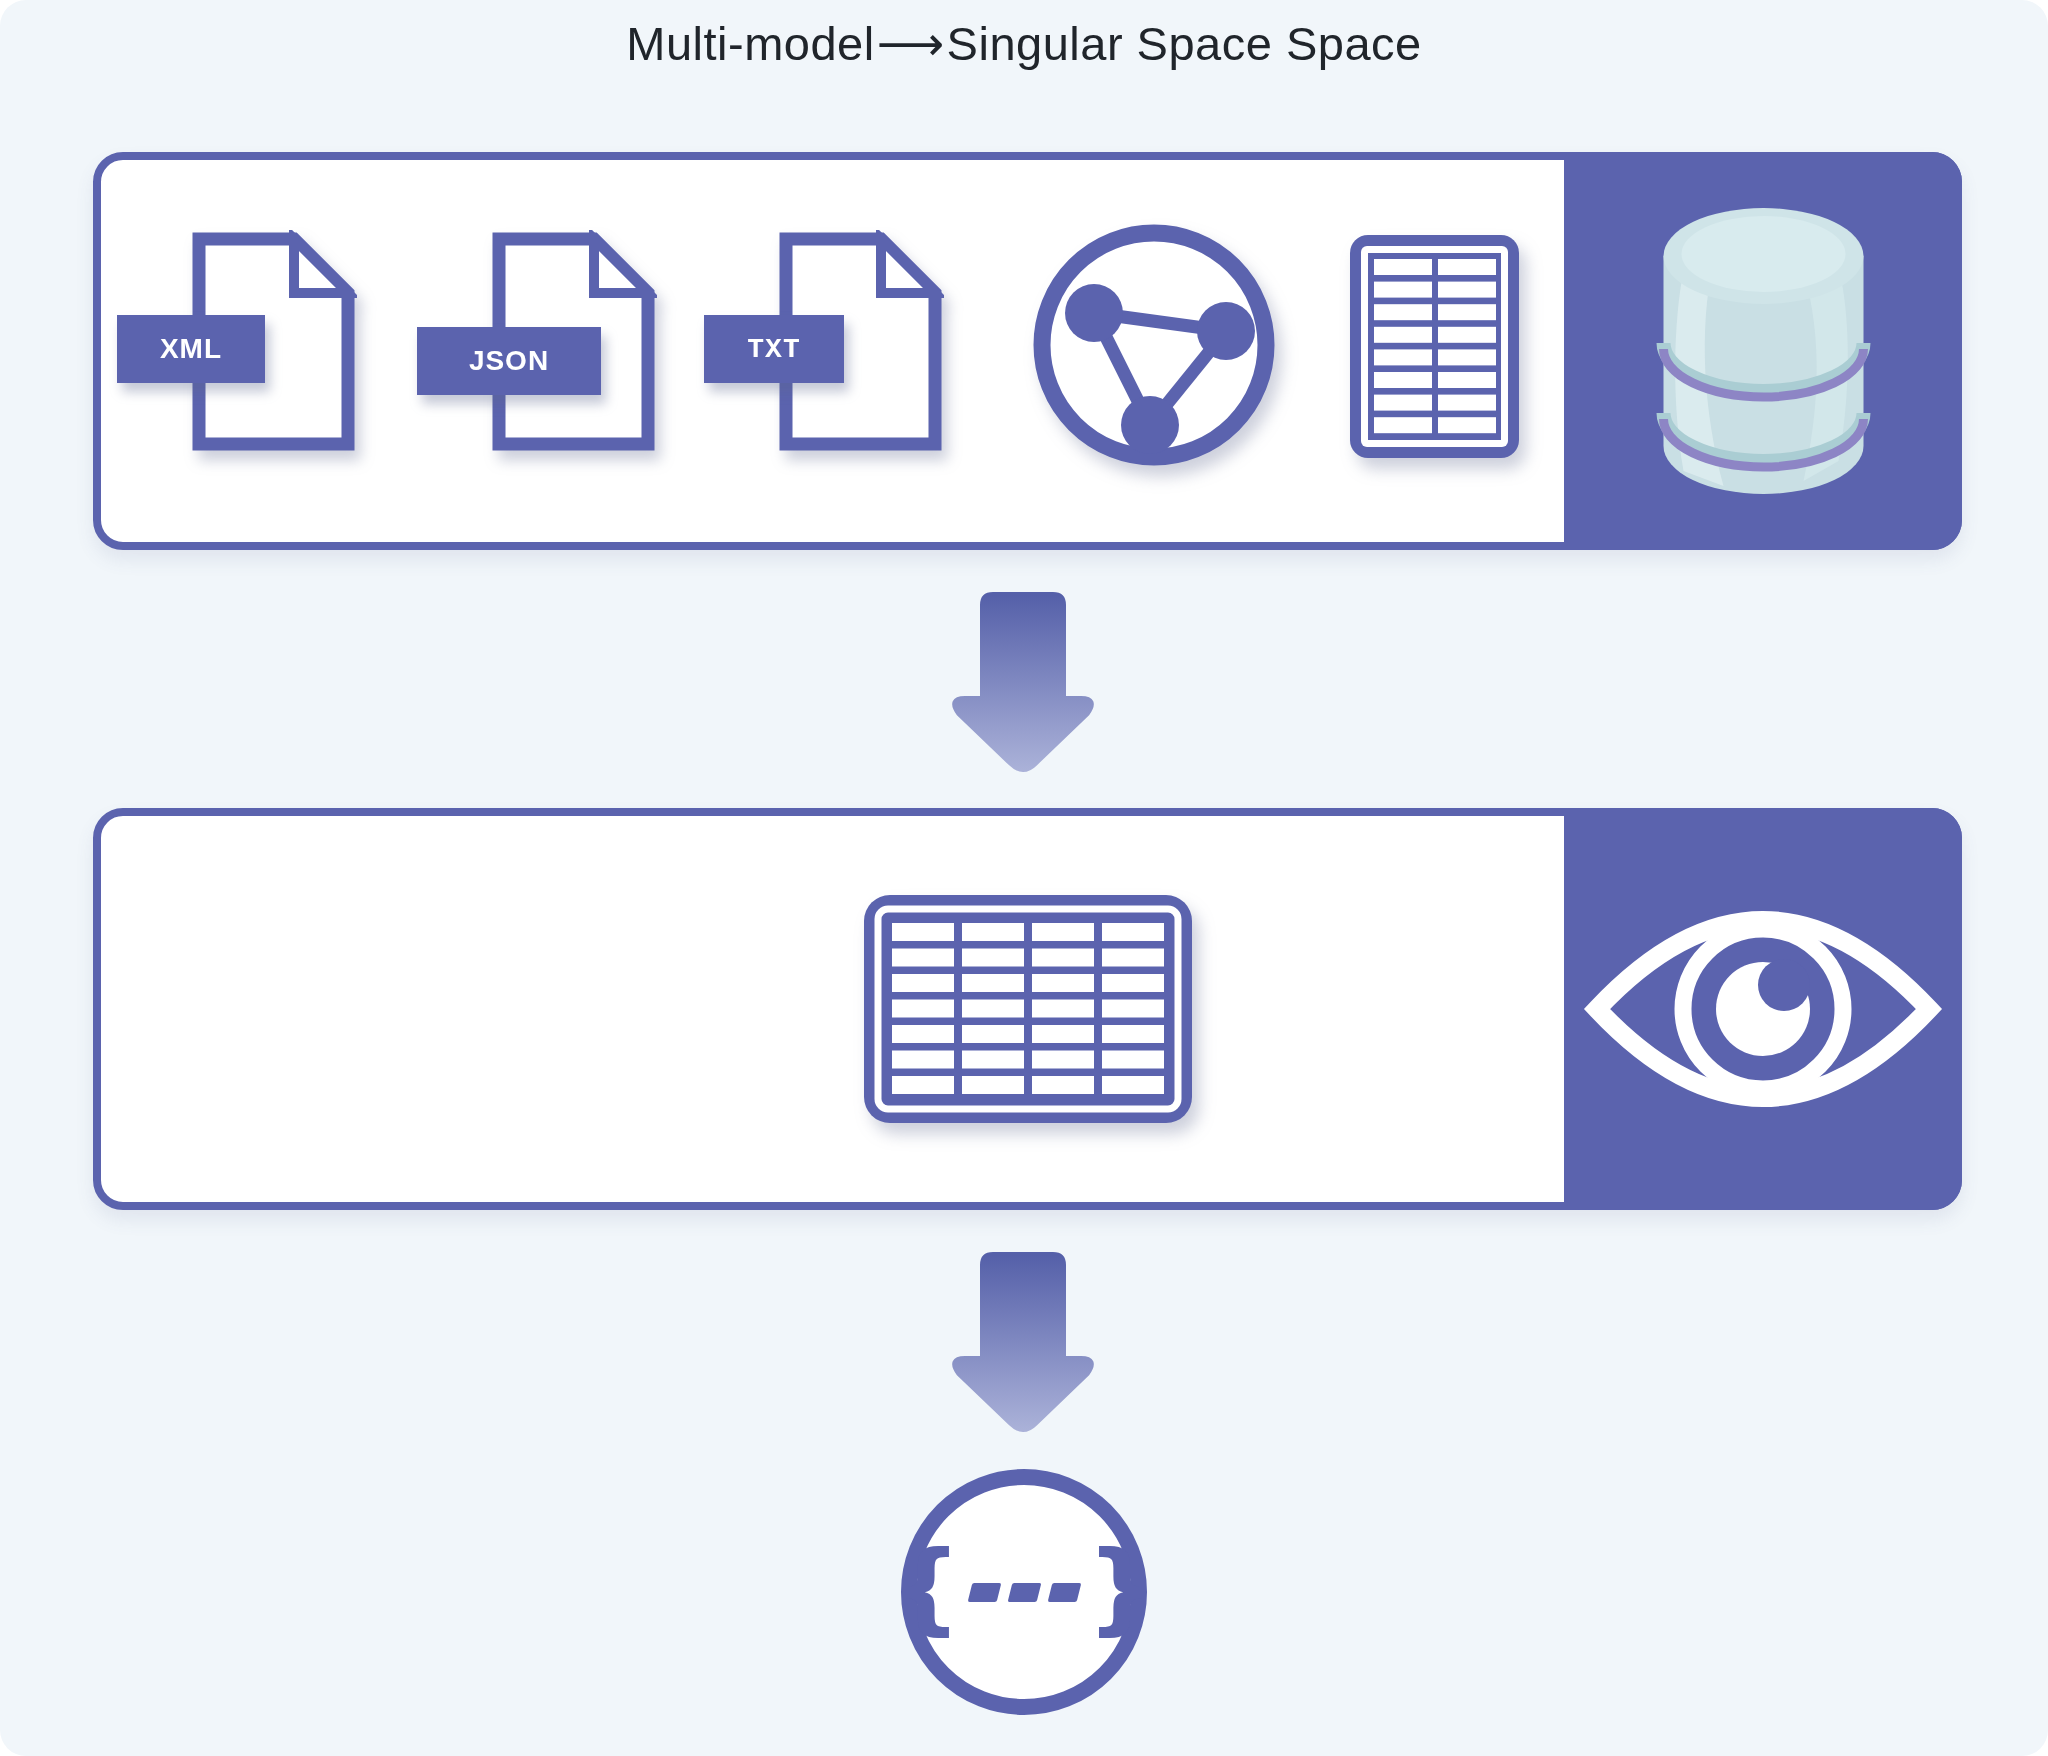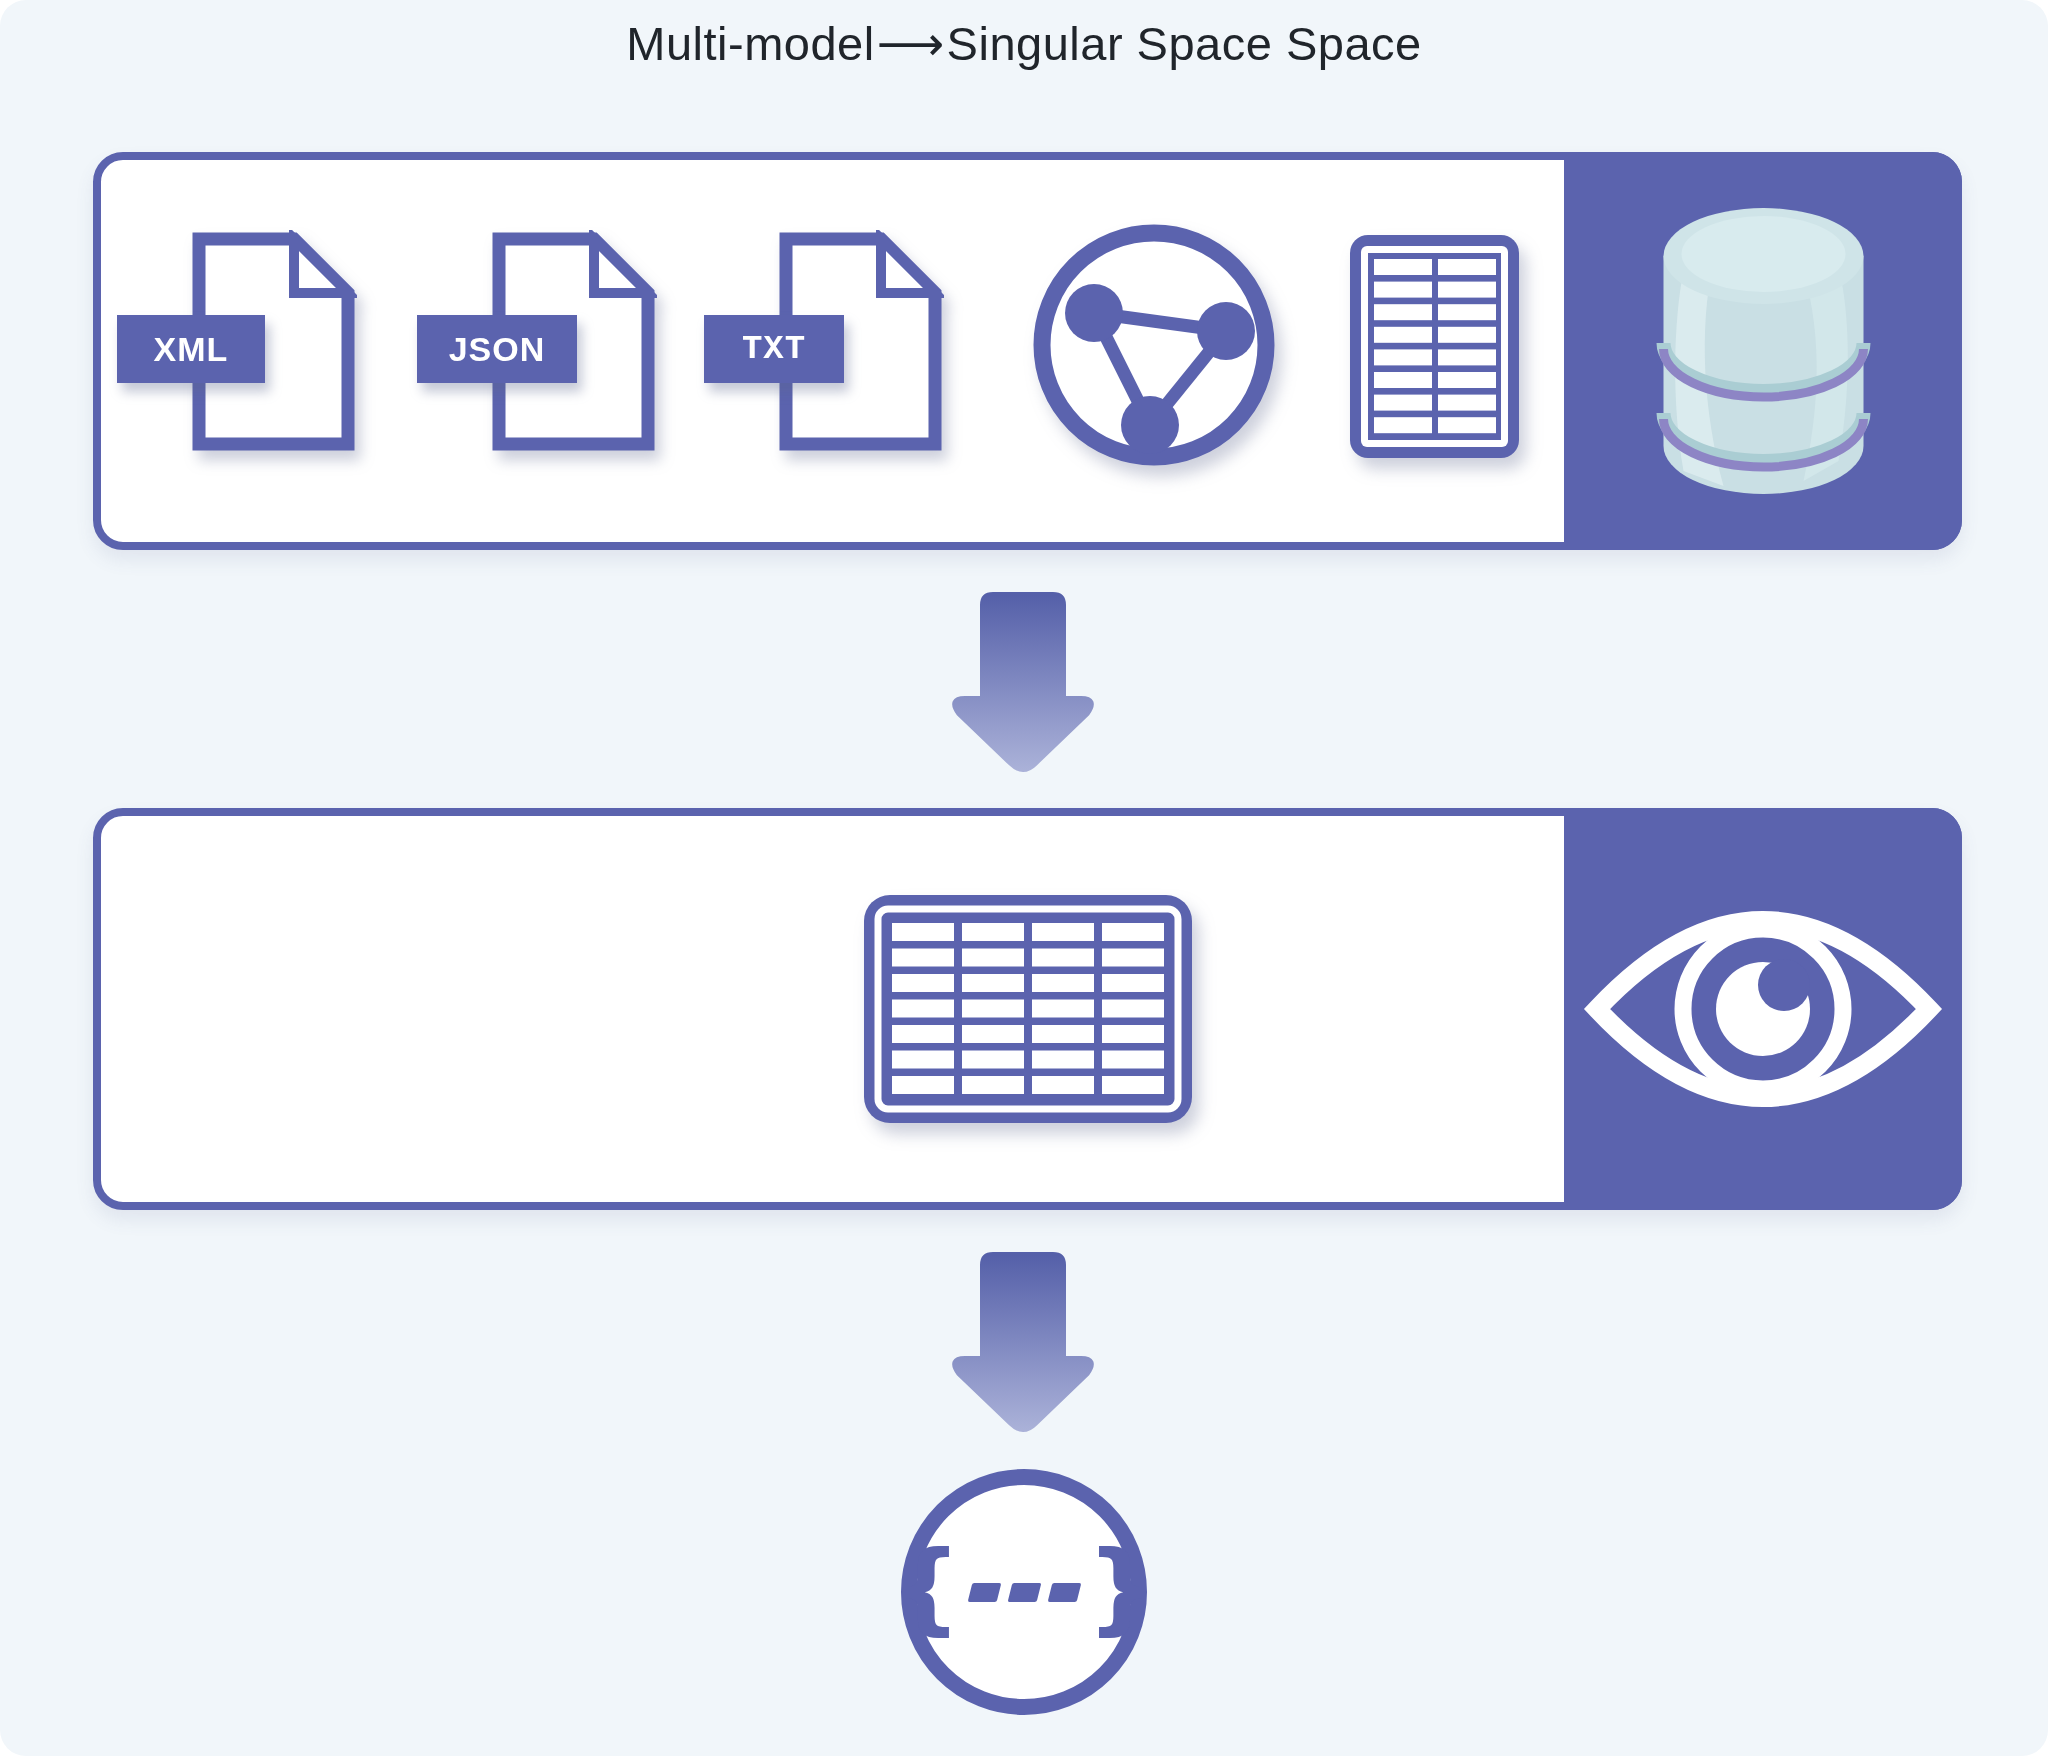--- a/index.html
+++ b/index.html
@@ -37,25 +37,25 @@
   
   .file-icon{position:absolute;width:240px;height:245px;top:70px;}
   .file-icon .doc{
     position:absolute;left:73px;top:0;
     filter:drop-shadow(6px 10px 7px rgba(90,100,140,.30));
   }
   .file-band{
     position:absolute;left:0;top:85px;height:68px;
     background:var(--purple);
     display:flex;align-items:center;justify-content:center;
-    color:#fff;font-weight:bold;font-size:34px;letter-spacing:1px;
+    color:#fff;font-weight:bold;font-size:28px;letter-spacing:1px;
     filter:drop-shadow(5px 9px 6px rgba(90,100,140,.35));
   }
   .file-xml{left:16px;}   .file-xml  .file-band{width:148px;}
-  .file-json{left:316px;} .file-json .file-band{width:160px;}
+  .file-json{left:316px;} .file-json .file-band{width:184px;margin-top:12px;}
   .file-txt{left:603px;font-family:Liberation Mono, monospace;}  .file-txt  .file-band{width:140px;}
   .icon-shadow{filter:drop-shadow(7px 11px 8px rgba(90,100,140,.30));}
   
   .table-center{position:absolute;left:50%;top:50%;transform:translate(-50%,-50%);}
   
   .flow-arrow{position:absolute;left:946px;}
   .flow-arrow.a1{top:591px;}
   .flow-arrow.a2{top:1251px;}
   
   .braces-circle{

